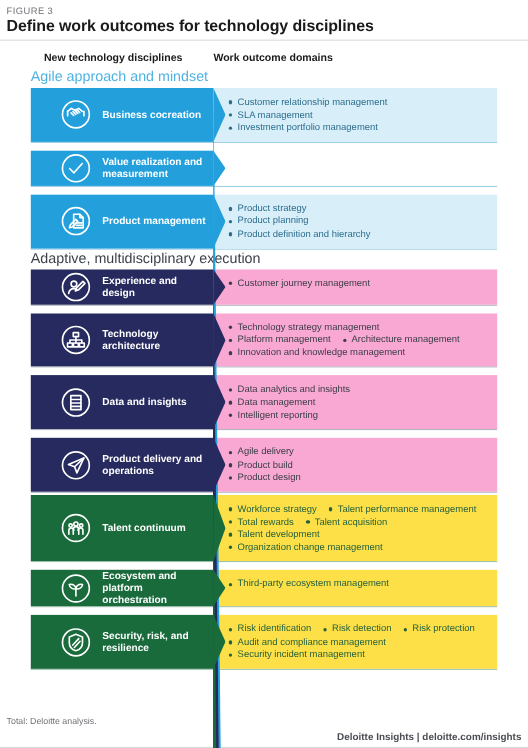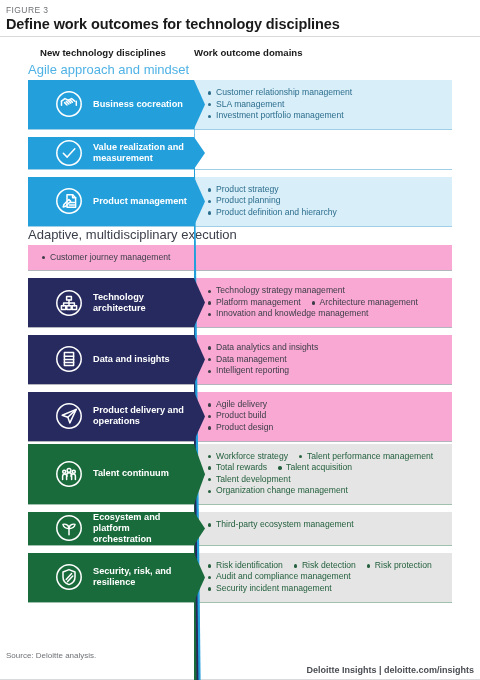--- a/index.html
+++ b/index.html
@@ -147,21 +147,21 @@
   .row.blue  .row-right { background: #d8eef9; color: #2b6e8f; }
   .row.blue  .bullets   { color: #2d6e8d; }
   .row.blue  { border-bottom-color: #9fcfe6; }
 
   .row.navy  .row-left  { background: #262a5e; color: #262a5e; }
   .row.navy  .row-right { background: #f9a8d4; color: #3a3d46; }
   .row.navy  .bullets   { color: #3a3d46; }
   .row.navy  { border-bottom-color: #b2b5bd; }
 
   .row.green .row-left  { background: #1a6b3c; color: #1a6b3c; }
-  .row.green .row-right { background: #e5e5e5; color: #24603d; }
+  .row.green .row-right { background: #fde047; color: #24603d; }
   .row.green .bullets   { color: #24603d; }
   .row.green { border-bottom-color: #9fc0ad; }
 
   
   .source {
     position: absolute; left: 6px; bottom: 20px;
     font-size: 8px; color: #6f7175;
   }
   .brand {
     position: absolute; right: 6px; bottom: 5px;
@@ -251,20 +251,36 @@
               <li>Product strategy</li>
               <li>Product planning</li>
               <li>Product definition and hierarchy</li>
             </ul>
           </div>
         </div>
       </div>
       <div class="group navy">
         <div class="group-label">Adaptive, multidisciplinary execution</div>
         <div class="row navy">
+          <div class="row-left">
+            <span class="icon-wrap">
+              <svg viewBox="0 0 32 32">
+                <circle cx="16" cy="16" r="12.2" fill="none" stroke="#ffffff" stroke-width="1.5" stroke-linecap="round" stroke-linejoin="round"></circle>
+                <circle cx="14.2" cy="13.2" r="2.6" fill="none" stroke="#ffffff" stroke-width="1.5" stroke-linecap="round" stroke-linejoin="round"></circle>
+                <path d="M9.4 21.8c.5-2.8 2.4-4.4 4.8-4.4 1 0 1.9.3 2.7.8" fill="none" stroke="#ffffff" stroke-width="1.5" stroke-linecap="round" stroke-linejoin="round"></path>
+                <path d="M22.4 10.8l-6.1 6.1-.8 2.6 2.6-.8 6.1-6.1z" fill="none" stroke="#ffffff" stroke-width="1.5" stroke-linecap="round" stroke-linejoin="round"></path>
+              </svg>
+            </span>
+            <span class="disc-name">Experience and design</span>
+            <span class="arrow-nose">
+              <svg viewBox="0 0 11 100" preserveAspectRatio="none">
+                <polygon points="0,0 11,50 0,100" fill="currentColor"></polygon>
+              </svg>
+            </span>
+          </div>
           <div class="row-right">
             <ul class="bullets stacked">
               <li>Customer journey management</li>
             </ul>
           </div>
         </div>
         <div class="row navy">
           <div class="row-left">
             <span class="icon-wrap">
               <svg viewBox="0 0 32 32">
@@ -400,16 +416,16 @@
               </svg>
             </span>
           </div>
           <div class="row-right">
             <ul class="bullets"><li>Risk identification</li><li>Risk detection</li><li>Risk protection</li><li>Audit and compliance management</li><li>Security incident management</li></ul>
           </div>
         </div>
       </div>
     </div>
 
-  <div class="source">Source: Deloitte analysis.</div>
+  <div class="source">Total: Deloitte analysis.</div>
   <div class="brand">Deloitte Insights | deloitte.com/insights</div>
   <div class="foot-rule"></div>
 </div>
 
 </body></html>

